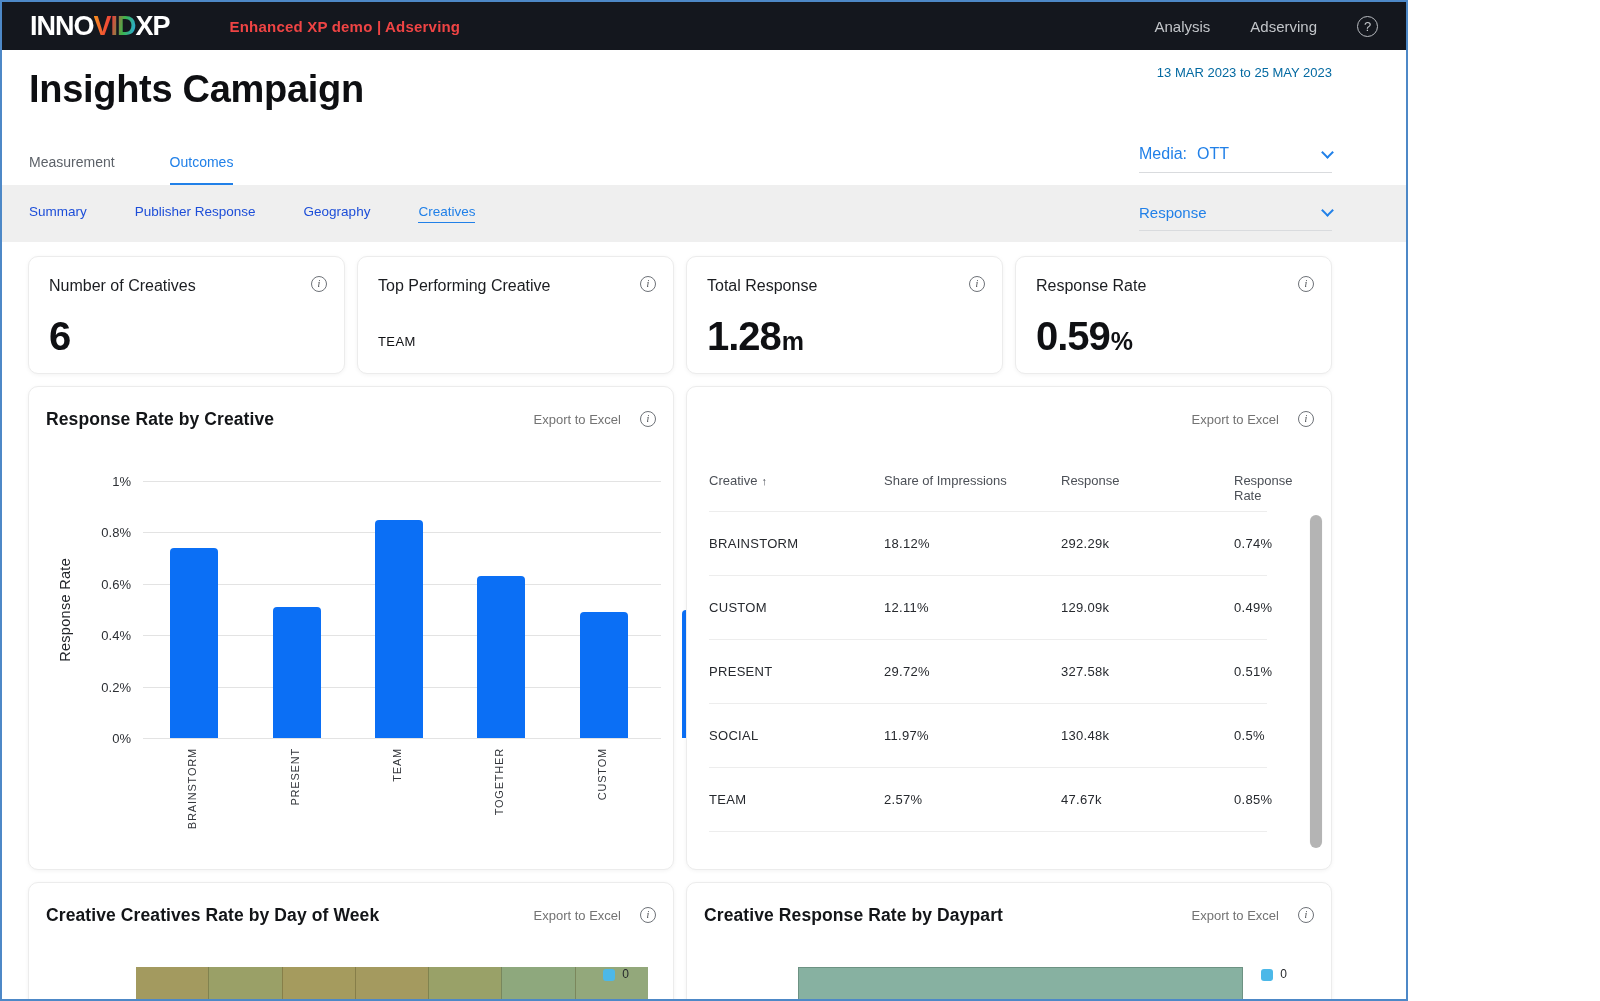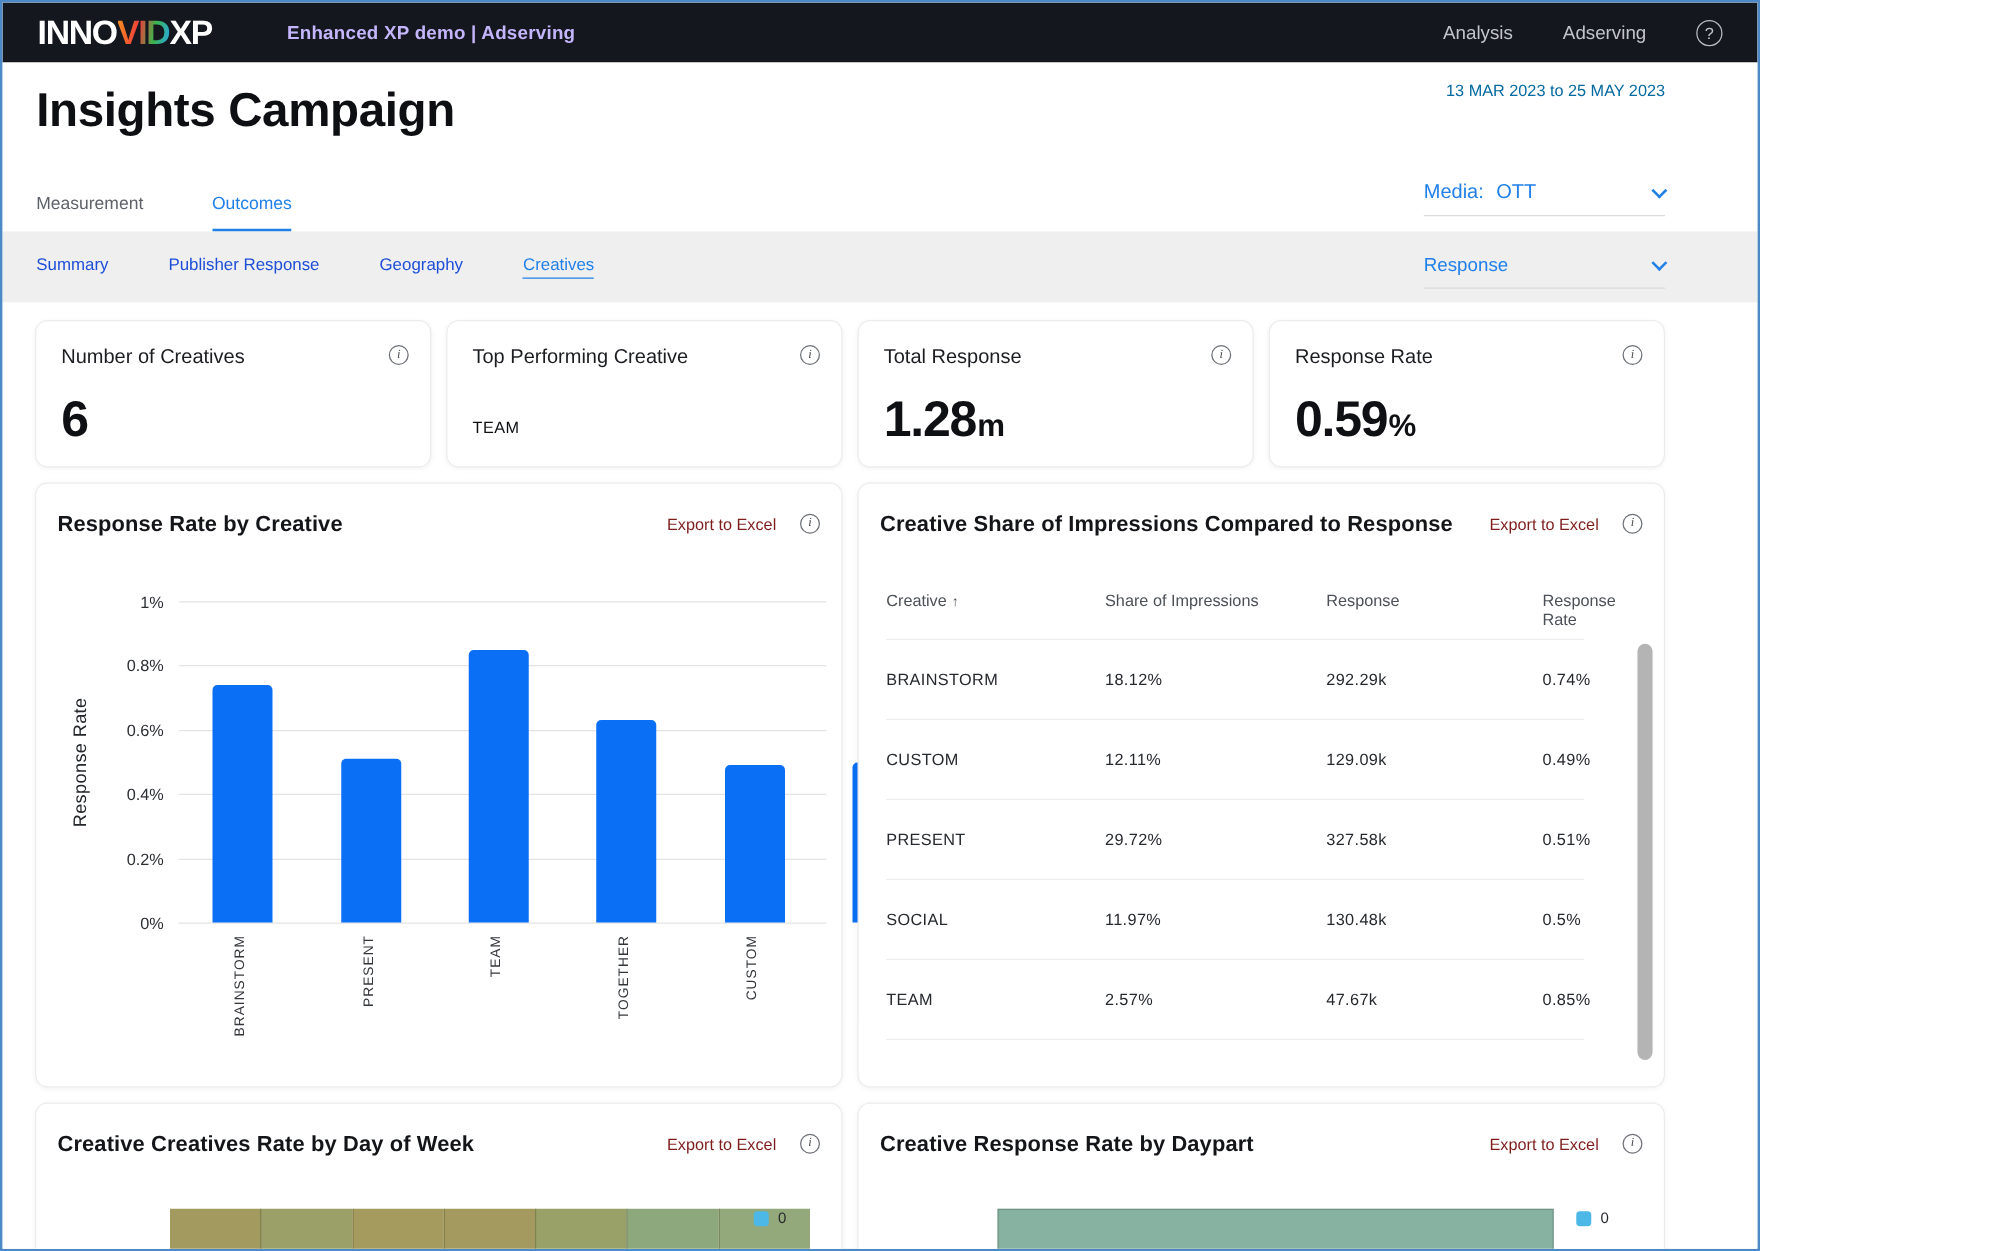--- a/index.html
+++ b/index.html
@@ -4,21 +4,21 @@
 <style>
   * { margin:0; padding:0; box-sizing:border-box; }
   html,body { width:1600px; height:1001px; font-family:"Liberation Sans", sans-serif; }
   .window { width:1408px; height:1001px; border:2px solid #4d88c7; background:#ffffff; overflow:hidden; position:relative; }
 
   
   .topnav { height:48px; background:#14171e; display:flex; align-items:center; padding:0 28px; }
   .logo { font-size:27px; font-weight:800; letter-spacing:-1px; color:#ffffff; display:flex; align-items:center; }
   .logo .vid { background:linear-gradient(100deg,#f7941d 0%,#ee3d3b 40%,#3bb54a 68%,#29a8df 96%);
                -webkit-background-clip:text; background-clip:text; color:transparent; }
-  .topnav-sub { color:#c4b5fd; font-size:15px; font-weight:600; margin-left:60px; letter-spacing:0.2px; }
+  .topnav-sub { color:#ef4444; font-size:15px; font-weight:600; margin-left:60px; letter-spacing:0.2px; }
   .topnav-right { margin-left:auto; display:flex; align-items:center; gap:40px; }
   .topnav-link { color:#c2c5c9; font-size:15px; cursor:pointer; }
   .help-icon { width:21px; height:21px; border-radius:50%; border:1.5px solid #b9bcc1; color:#c2c5c9;
                font-size:13px; display:flex; align-items:center; justify-content:center; cursor:pointer; }
 
   
   .page-head { position:relative; height:135px; background:#fff; }
   .date-range { position:absolute; top:15px; right:74px; font-size:13px; color:#0369a1; }
   .page-title { position:absolute; top:18px; left:27px; font-size:38px; font-weight:800; color:#0e0f12; letter-spacing:-0.3px; }
   .tabs { position:absolute; bottom:0; left:27px; display:flex; gap:55px; }
@@ -45,21 +45,21 @@
                border:1px solid #6e7278; color:#45484d; font-size:10px; line-height:14px; text-align:center;
                font-family:"Liberation Serif", serif; font-style:italic; cursor:pointer; }
   .kpi-value-row { position:absolute; left:20px; bottom:14px; display:flex; align-items:baseline; }
   .kpi-value-row.small { bottom:24px; }
   .kpi-value { font-size:40px; font-weight:700; color:#0f1013; letter-spacing:-1px; }
   .kpi-value-row.small .kpi-value { font-size:13px; font-weight:500; letter-spacing:0.4px; }
   .kpi-unit { font-size:25px; font-weight:600; color:#0f1013; margin-left:1px; }
 
   .charts-row { margin-top:12px; display:grid; grid-template-columns:1fr 1fr; gap:12px; height:484px; }
   .panel-title { position:absolute; top:22px; left:17px; font-size:17.5px; font-weight:600; color:#131518; letter-spacing:0.1px; }
-  .panel-export { position:absolute; top:25px; right:52px; font-size:13px; font-weight:500; color:#7f1d1d; cursor:pointer; }
+  .panel-export { position:absolute; top:25px; right:52px; font-size:13px; font-weight:500; color:#737373; cursor:pointer; }
   .panel-info { top:24px; }
 
   
   .plot { position:absolute; left:114px; right:12px; top:94px; height:257px; }
   .gridline { position:absolute; left:0; right:0; height:1px; background:#e3e3e3; }
   .ytick { position:absolute; left:-62px; width:50px; text-align:right; font-size:13px; color:#2c2f34; margin-top:-7px; }
   .bar { position:absolute; bottom:0; width:48px; background:#0b6ff5; border-radius:4px 4px 0 0; }
   .xlabel { position:absolute; top:calc(100% + 10px); writing-mode:vertical-rl; transform:rotate(180deg);
             font-size:11px; color:#33363b; letter-spacing:0.8px; }
   .y-axis-title { position:absolute; left:-86px; top:0; bottom:0; display:flex; align-items:center; }
@@ -195,21 +195,20 @@
             <div class="bar" style="left: 334.167px; height: 161.91px; background: rgb(11, 111, 245);"></div>
             <div class="xlabel" style="left: 350.167px;">TOGETHER</div>
             <div class="bar" style="left: 436.5px; height: 125.93px; background: rgb(11, 111, 245);"></div>
             <div class="xlabel" style="left: 452.5px;">CUSTOM</div>
             <div class="bar" style="left: 538.833px; height: 128.5px; background: rgb(11, 111, 245);"></div>
             <div class="xlabel" style="left: 554.833px;">SOCIAL</div>
           </div>
       </div>
 
       <div class="card">
-        <div class="panel-title">Creative Share of Impressions Compared to Response</div>
         <div class="panel-export">Export to Excel</div>
         <div class="info-icon panel-info">i</div>
         <div class="tbl-head" id="tbl-head">
             <div>Creative<span class="sort-arrow">↑</span></div>
             <div>Share of Impressions</div>
             <div>Response</div>
             <div>Response Rate</div>
           </div>
         <div class="tbl-body" id="tbl-body">
             <div class="tbl-row">

